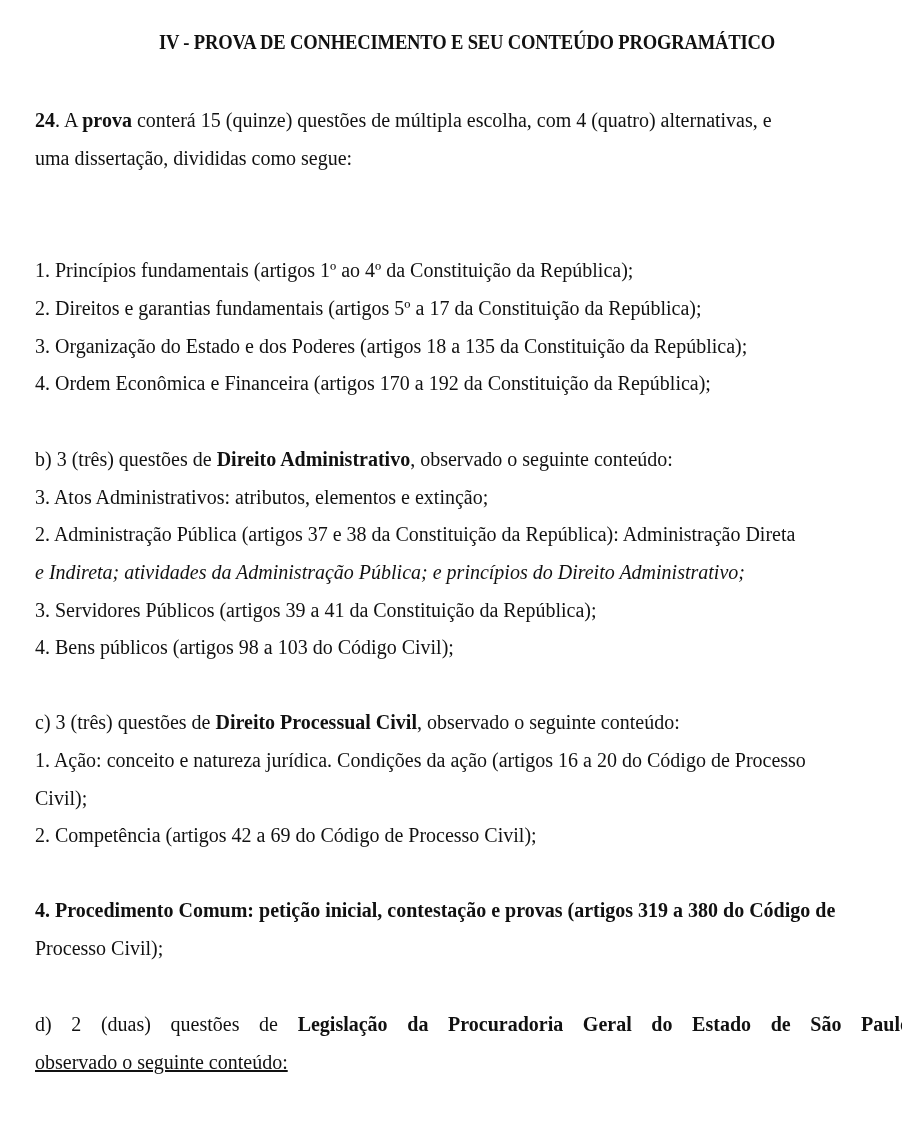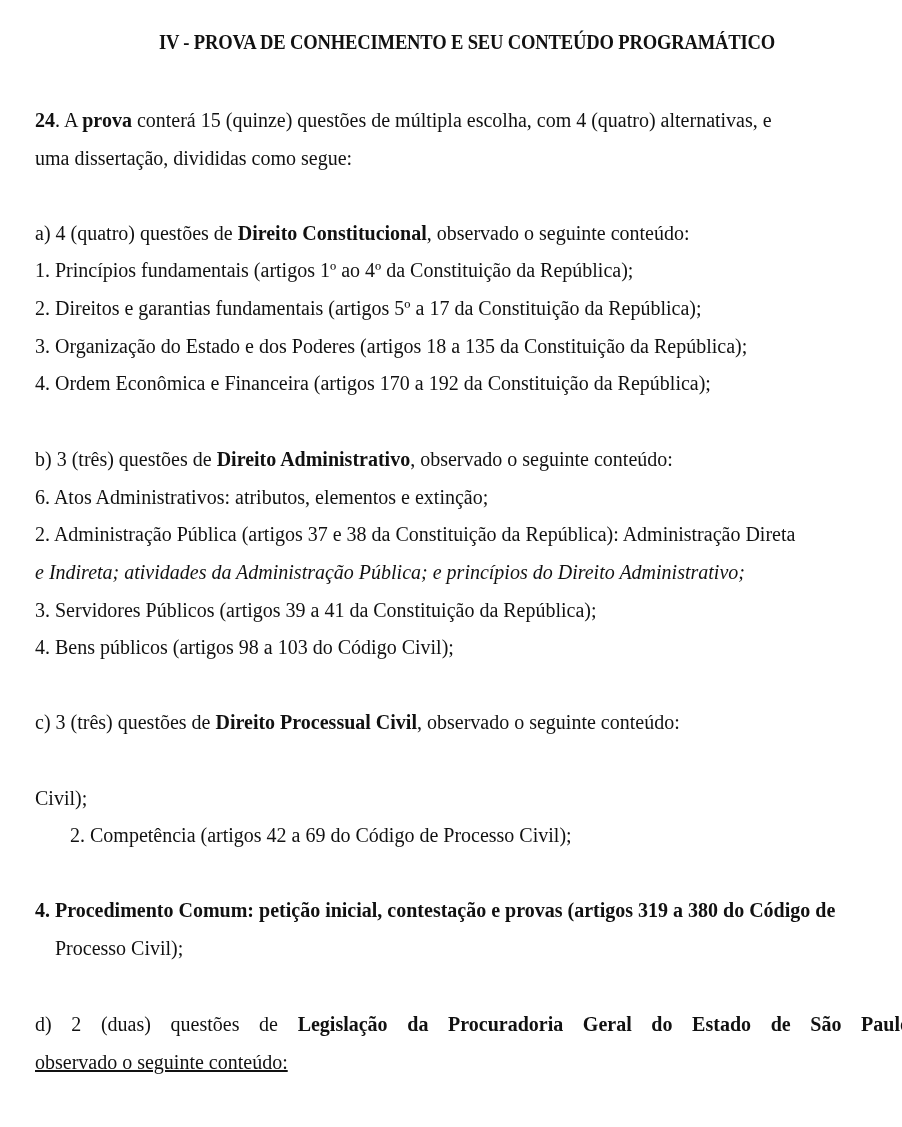--- a/index.html
+++ b/index.html
@@ -56,43 +56,41 @@
 
 <div class="page">
 
   <div class="heading">IV - PROVA DE CONHECIMENTO E SEU CONTEÚDO PROGRAMÁTICO</div>
 
   <div class="line" style="top:107px;">
     <b>24</b><span>. A </span><b>prova</b><span> conterá 15 (quinze) questões de múltipla escolha, com 4 (quatro) alternativas, e</span>
   </div>
   <div class="line" style="top:145px;">uma dissertação, divididas como segue:</div>
 
-  <div class="line" style="top:220px;">
-    <span>a) 4 (quatro) questões de </span><b>Direito Constitucional</b><span>, observado o seguinte conteúdo:</span>
-  </div>
   <div class="line" style="top:257px;">1. Princípios fundamentais (artigos 1º ao 4º da Constituição da República);</div>
   <div class="line" style="top:295px;">2. Direitos e garantias fundamentais (artigos 5º a 17 da Constituição da República);</div>
   <div class="line" style="top:333px;">3. Organização do Estado e dos Poderes (artigos 18 a 135 da Constituição da República);</div>
   <div class="line" style="top:370px;text-align:right;">4. Ordem Econômica e Financeira (artigos 170 a 192 da Constituição da República);</div>
 
   <div class="line" style="top:446px;">
     <span>b) 3 (três) questões de </span><b>Direito Administrativo</b><span>, observado o seguinte conteúdo:</span>
   </div>
-  <div class="line" style="top:484px;">6. Atos Administrativos: atributos, elementos e extinção;</div>
+  <div class="line" style="top:484px;">3. Atos Administrativos: atributos, elementos e extinção;</div>
   <div class="line" style="top:521px;">2. Administração Pública (artigos 37 e 38 da Constituição da República): Administração Direta</div>
   <div class="line" style="top:559px;font-style:italic;">e Indireta; atividades da Administração Pública; e princípios do Direito Administrativo;</div>
   <div class="line" style="top:597px;">3. Servidores Públicos (artigos 39 a 41 da Constituição da República);</div>
   <div class="line" style="top:634px;">4. Bens públicos (artigos 98 a 103 do Código Civil);</div>
 
   <div class="line" style="top:709px;">
     <span>c) 3 (três) questões de </span><b>Direito Processual Civil</b><span>, observado o seguinte conteúdo:</span>
   </div>
+  <div class="line" style="top:747px;">1. Ação: conceito e natureza jurídica. Condições da ação (artigos 16 a 20 do Código de Processo</div>
   <div class="line" style="top:785px;text-align:center;">Civil);</div>
-  <div class="line" style="top:822px;margin-left:35px;">2. Competência (artigos 42 a 69 do Código de Processo Civil);</div>
+  <div class="line" style="top:822px;">2. Competência (artigos 42 a 69 do Código de Processo Civil);</div>
   <div class="line" style="top:897px;font-weight:bold;">4. Procedimento Comum: petição inicial, contestação e provas (artigos 319 a 380 do Código de</div>
-  <div class="line" style="top:935px;margin-left:20px;">Processo Civil);</div>
+  <div class="line" style="top:935px;">Processo Civil);</div>
 
   <div class="line justify" style="top:1011px;">
     <span>d) 2 (duas) questões de </span><b>Legislação da Procuradoria Geral do Estado de São Paulo</b><span>,</span>
   </div>
   <div class="line" style="top:1049px;text-decoration:underline;">observado o seguinte conteúdo:</div>
 
 </div>
 
 </body></html>

